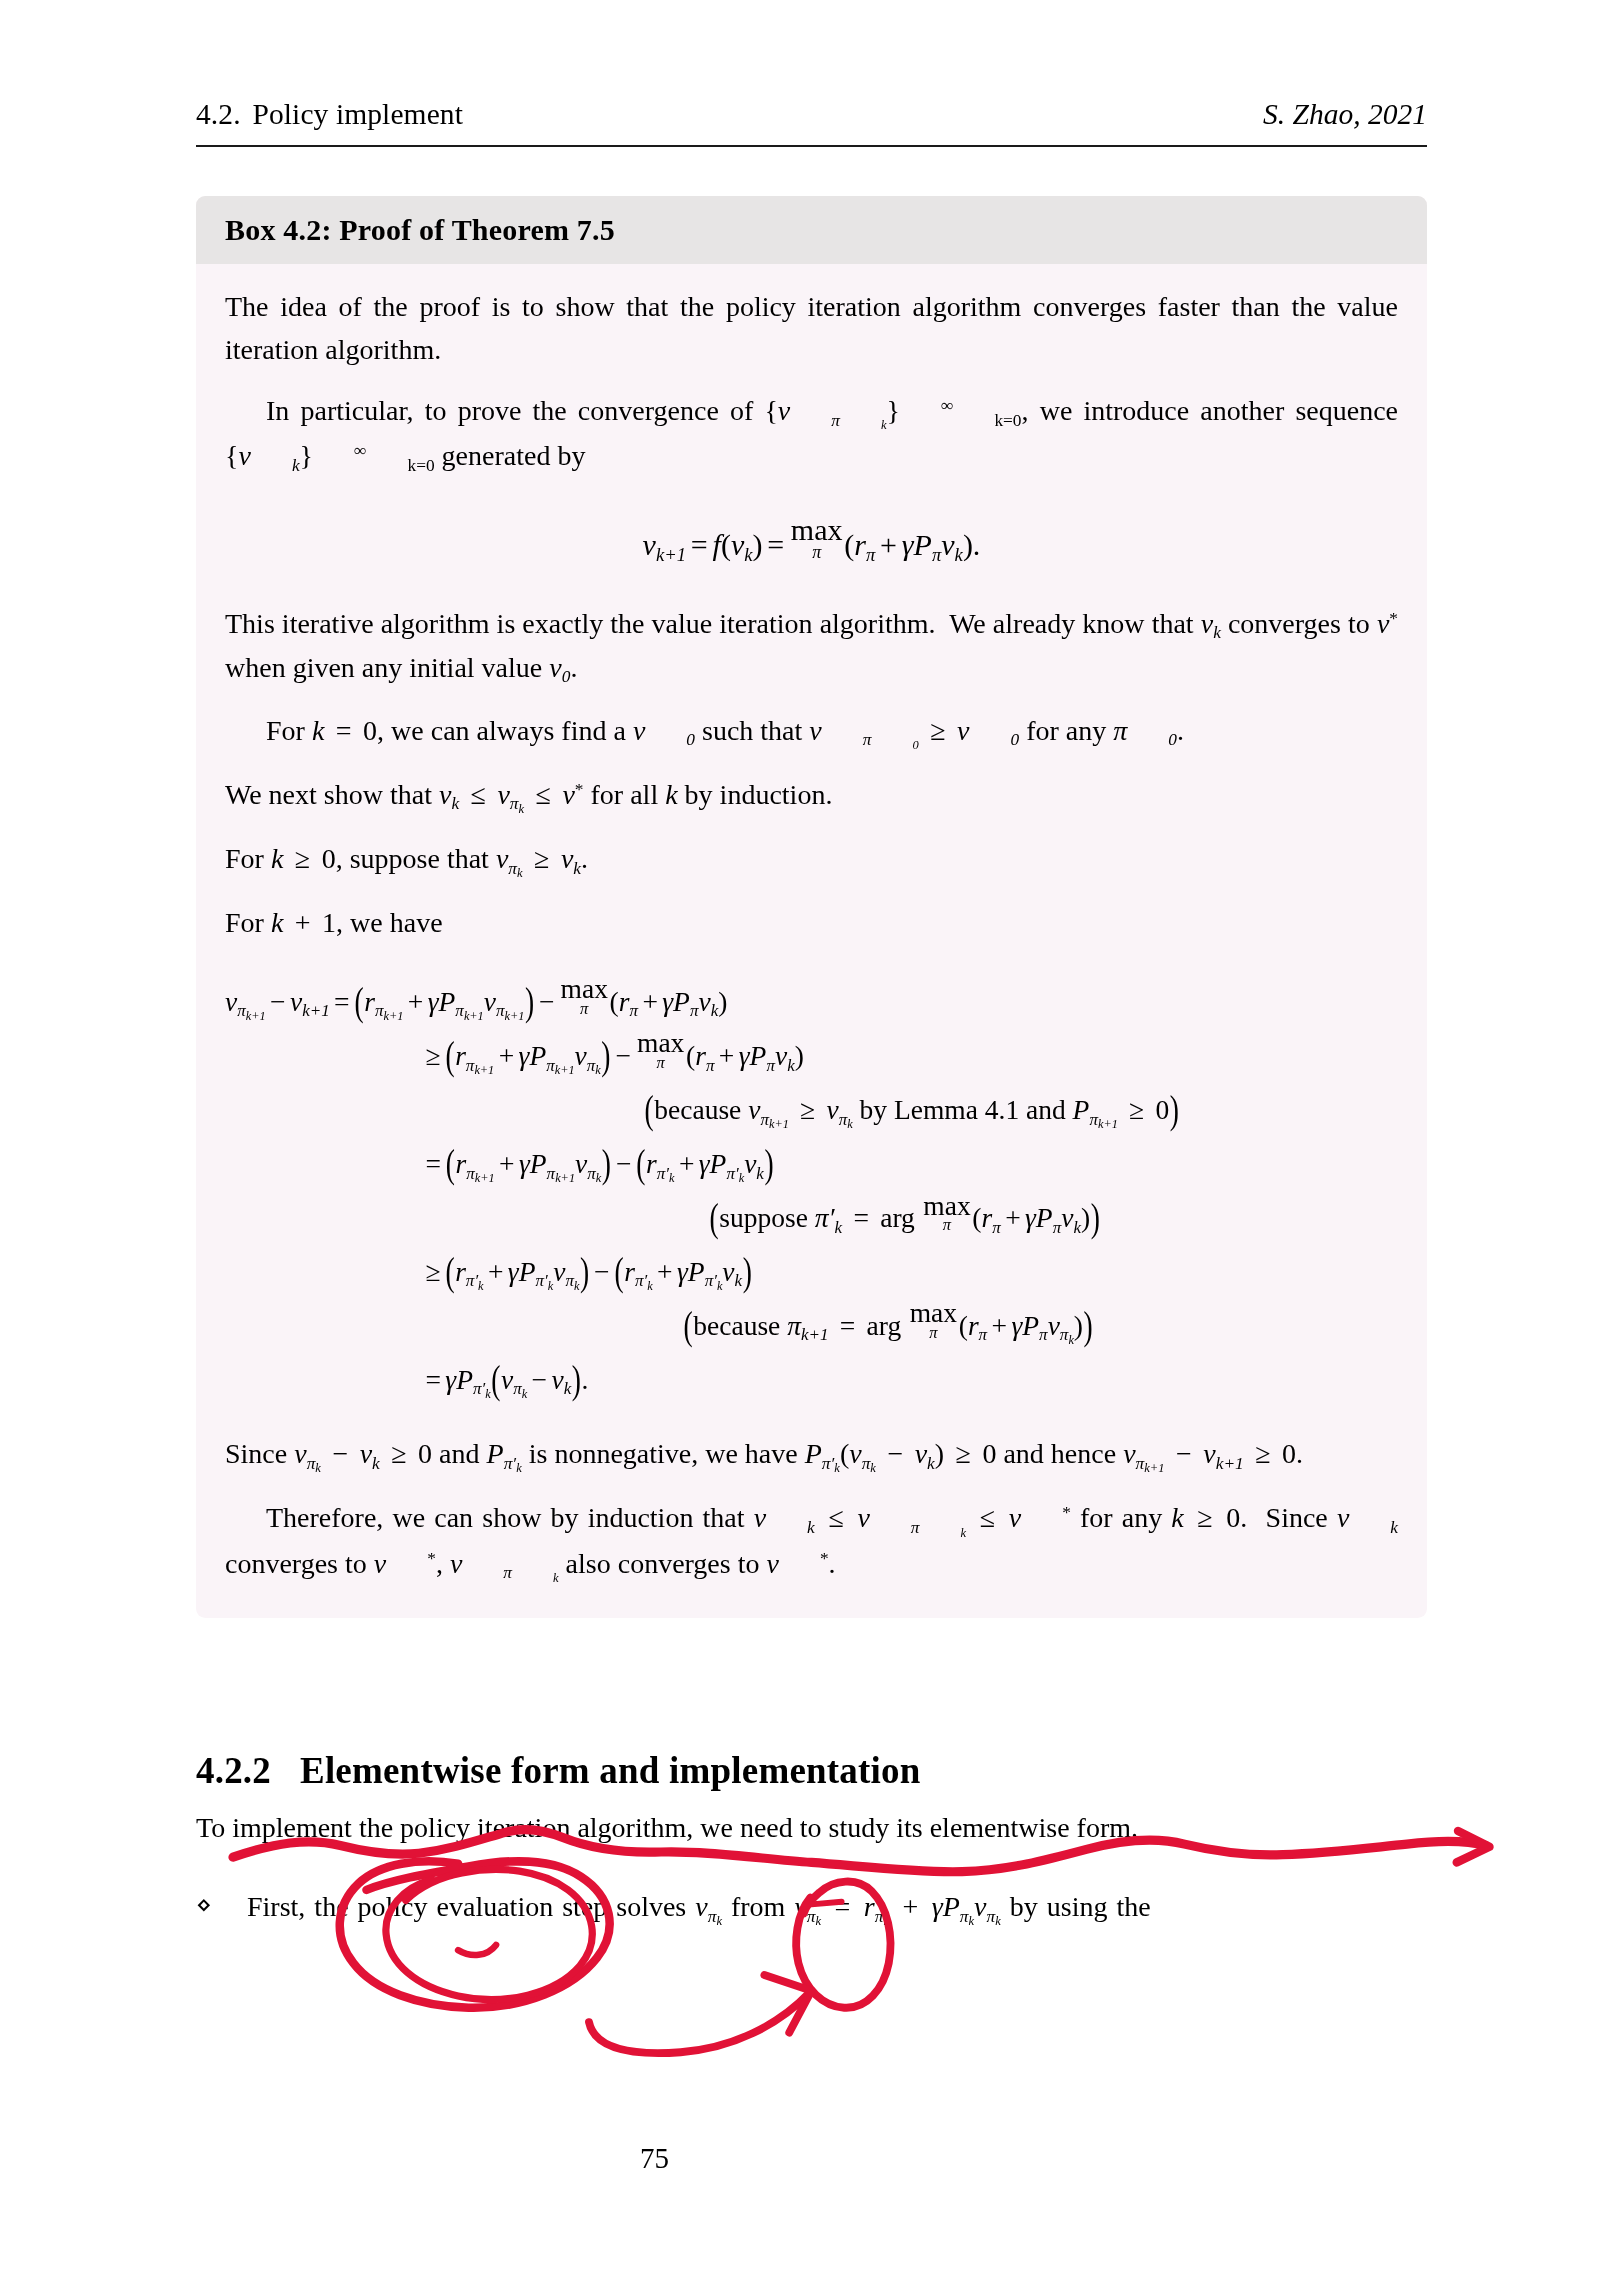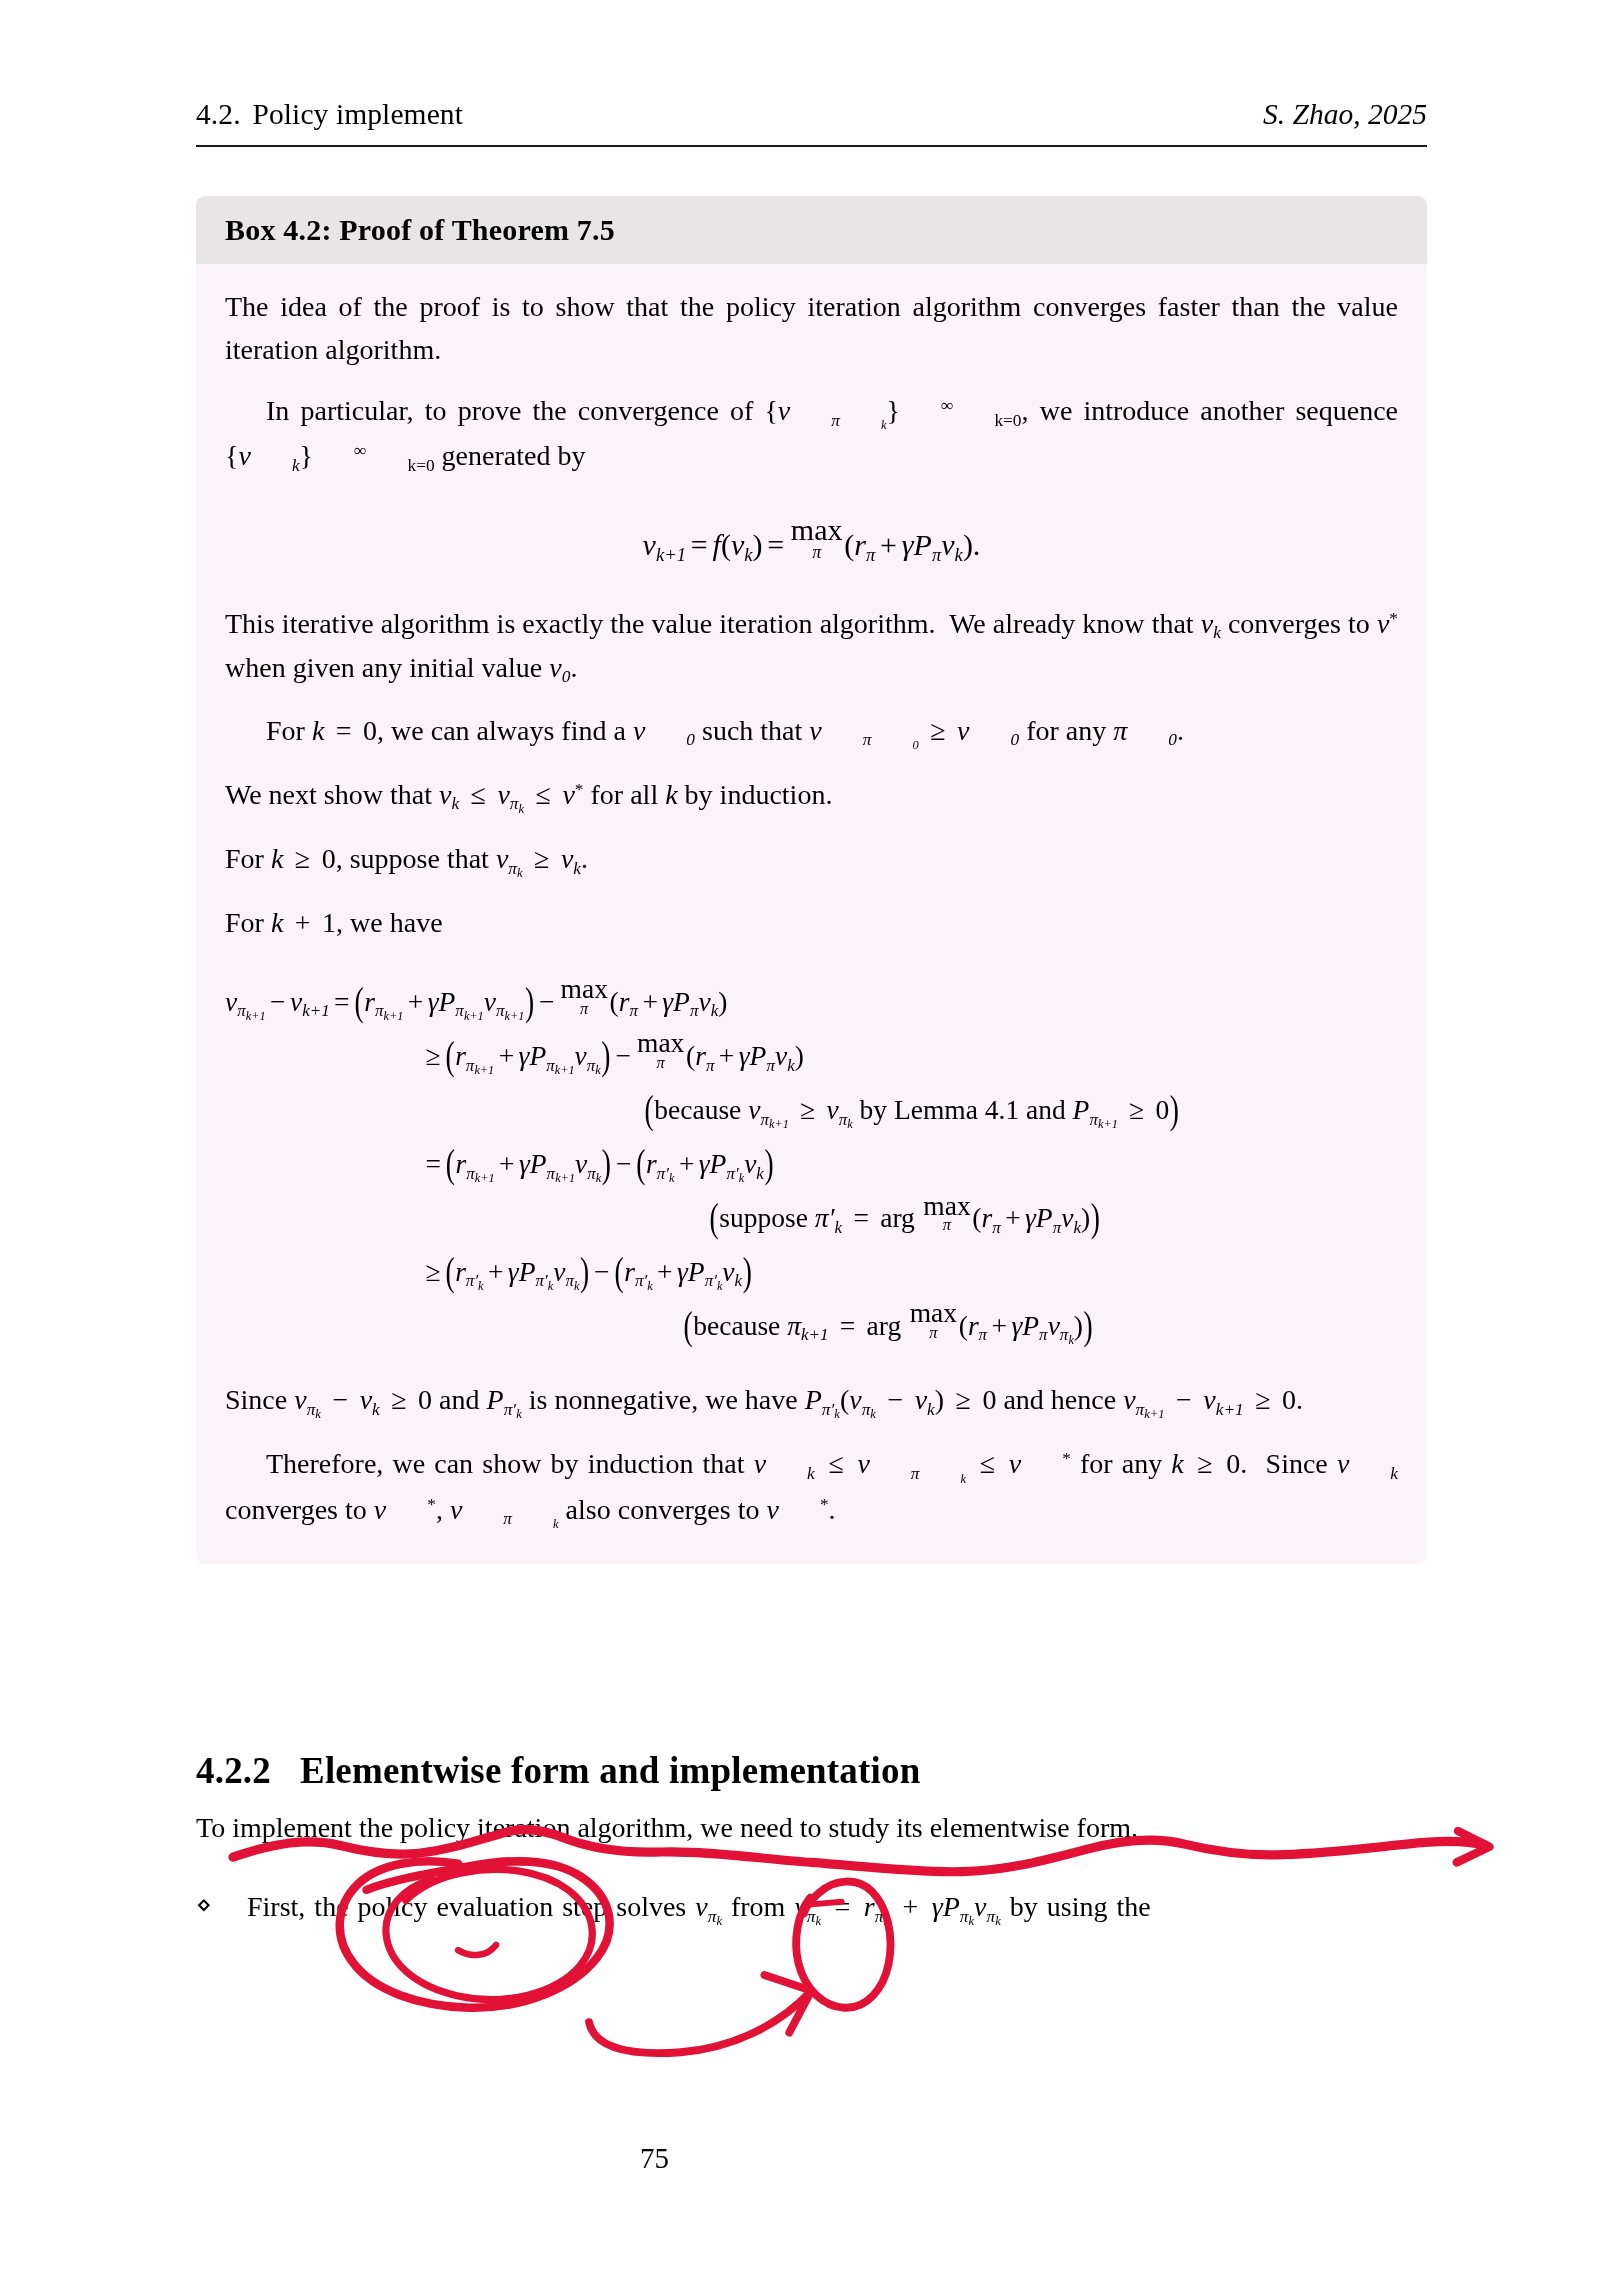--- a/index.html
+++ b/index.html
@@ -221,21 +221,21 @@
 </style>
 </head>
 <body>
 
 <div class="page">
 
   <div class="runhead">
     <div class="runhead-left">
       <span class="secnum">4.2.</span><span>Policy implement</span>
     </div>
-    <div class="runhead-right">S. Zhao, 2025</div>
+    <div class="runhead-right">S. Zhao, 2021</div>
   </div>
   <div class="runrule"></div>
 
   <div class="box">
 
     <div class="box-header">
       <div class="box-title">Box 4.2: Proof of Theorem 7.5</div>
     </div>
 
     <div class="box-body">
@@ -297,20 +297,23 @@
         </span>
 
         <span class="dline" style="margin-left:196px">
           <span class="rel">≥</span><span class="bigparen">(</span><span class="m">r<span class="sub">π′<span class="sub">k</span></span></span><span class="rel">+</span><span class="m">γP<span class="sub">π′<span class="sub">k</span></span>v<span class="sub">π<span class="sub">k</span></span></span><span class="bigparen">)</span><span class="rel">−</span><span class="bigparen">(</span><span class="m">r<span class="sub">π′<span class="sub">k</span></span></span><span class="rel">+</span><span class="m">γP<span class="sub">π′<span class="sub">k</span></span>v<span class="sub">k</span></span><span class="bigparen">)</span>
         </span>
 
         <span class="dline" style="margin-left:458px">
           <span class="bigparen">(</span><span class="mr">because</span>&nbsp;<span class="m">π<span class="sub">k+1</span></span> <span class="rel">=</span> <span class="mr">arg</span>&nbsp;<span class="maxop">max<span class="lim">π</span></span><span class="mr">(</span><span class="m">r<span class="sub">π</span></span><span class="rel">+</span><span class="m">γP<span class="sub">π</span>v<span class="sub">π<span class="sub">k</span></span></span><span class="mr">)</span><span class="bigparen">)</span>
         </span>
 
+        <span class="dline" style="margin-left:196px">
+          <span class="rel">=</span><span class="m">γP<span class="sub">π′<span class="sub">k</span></span></span><span class="bigparen">(</span><span class="m">v<span class="sub">π<span class="sub">k</span></span></span><span class="rel">−</span><span class="m">v<span class="sub">k</span></span><span class="bigparen">)</span><span class="mr">.</span>
+        </span>
 
       </div>
 
       <p class="para noindent">
         Since <span class="m">v<span class="sub">π<span class="sub">k</span></span></span> <span class="rel">−</span> <span class="m">v<span class="sub">k</span></span> <span class="rel">≥</span> <span class="mr">0</span> and <span class="m">P<span class="sub">π′<span class="sub">k</span></span></span> is nonnegative, we have <span class="m">P<span class="sub">π′<span class="sub">k</span></span></span><span class="mr">(</span><span class="m">v<span class="sub">π<span class="sub">k</span></span></span> <span class="rel">−</span> <span class="m">v<span class="sub">k</span></span><span class="mr">)</span> <span class="rel">≥</span> <span class="mr">0</span> and hence
         <span class="m">v<span class="sub">π<span class="sub">k+1</span></span></span> <span class="rel">−</span> <span class="m">v<span class="sub">k+1</span></span> <span class="rel">≥</span> <span class="mr">0</span>.
       </p>
 
       <p class="para indent tight">
         Therefore, we can show by induction that <span class="m">v<span class="sub">k</span></span> <span class="rel">≤</span> <span class="m">v<span class="sub">π<span class="sub">k</span></span></span> <span class="rel">≤</span> <span class="m">v<span class="sup">*</span></span> for any <span class="m">k</span> <span class="rel">≥</span> <span class="mr">0</span>.&nbsp; Since <span class="m">v<span class="sub">k</span></span>

